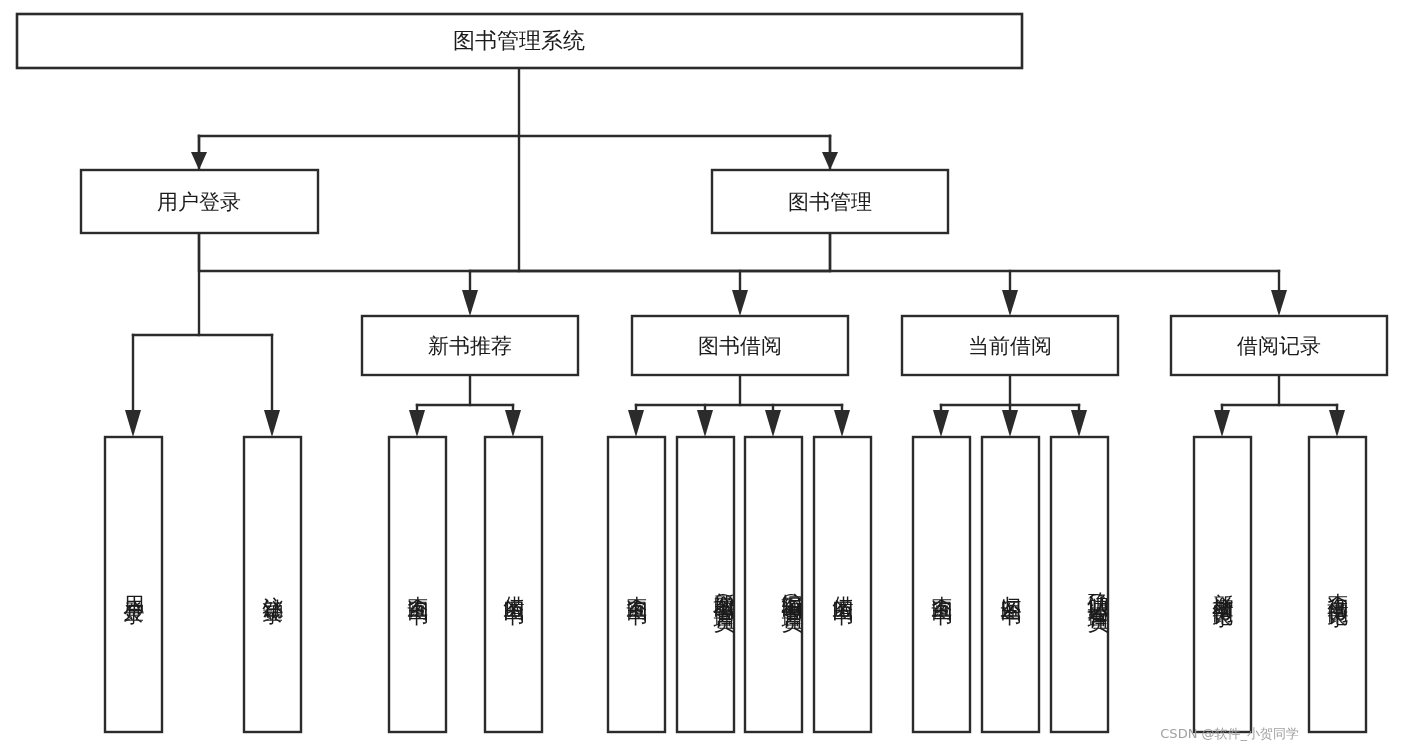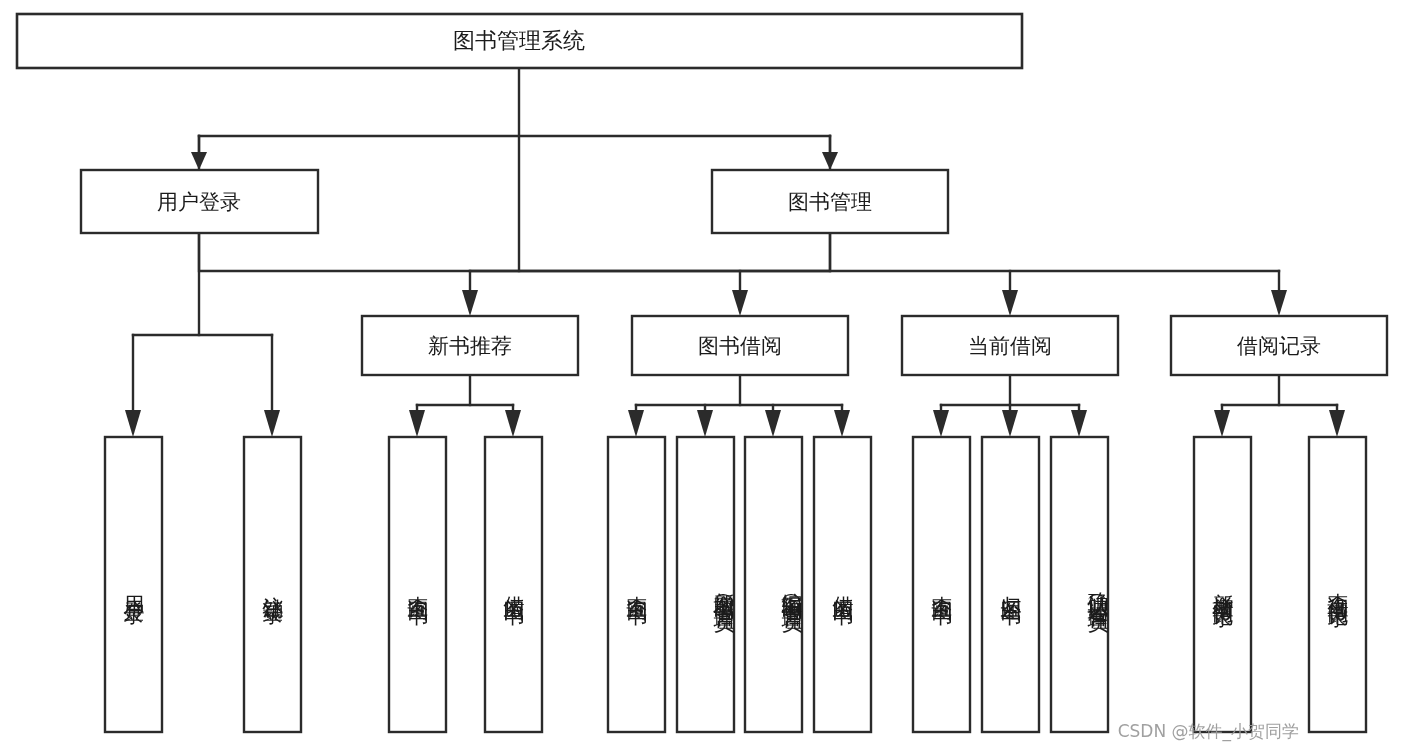--- a/index.html
+++ b/index.html
@@ -75,21 +75,21 @@
     pointer-events: none;
   }
   .vlabel.centered {
     align-items: center;
   }
   .watermark {
     position: absolute;
     right: 8px;
     bottom: 4px;
     font-family: "DejaVu Sans", "Liberation Sans", sans-serif;
-    font-size: 17px;
+    font-size: 13px;
     color: #9b9b9b;
     white-space: nowrap;
     opacity: 0.95;
   }
 </style>
 </head>
 <body>
 
 <div id="diagram-root">
 

